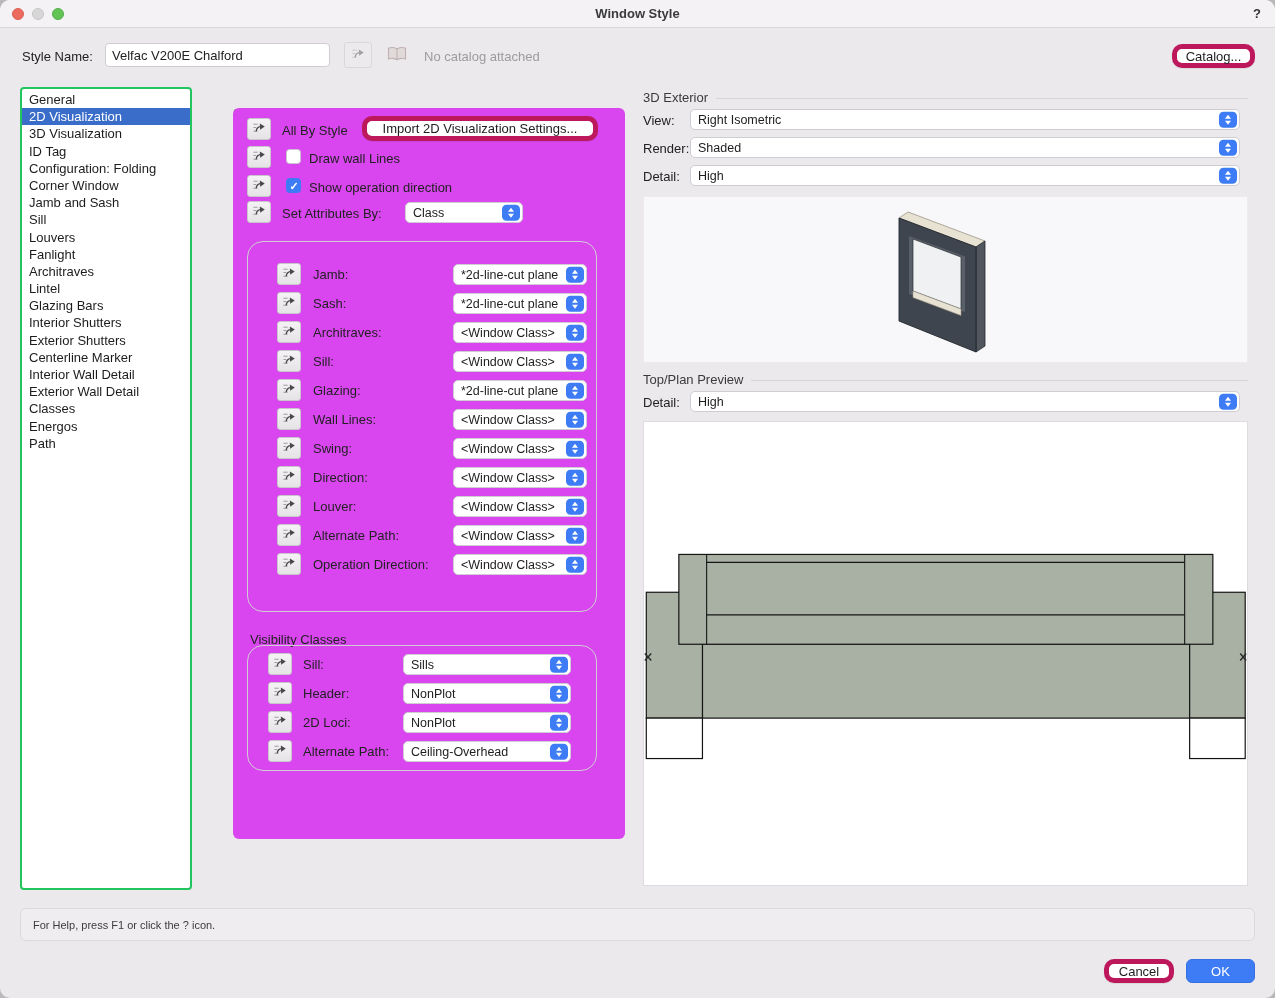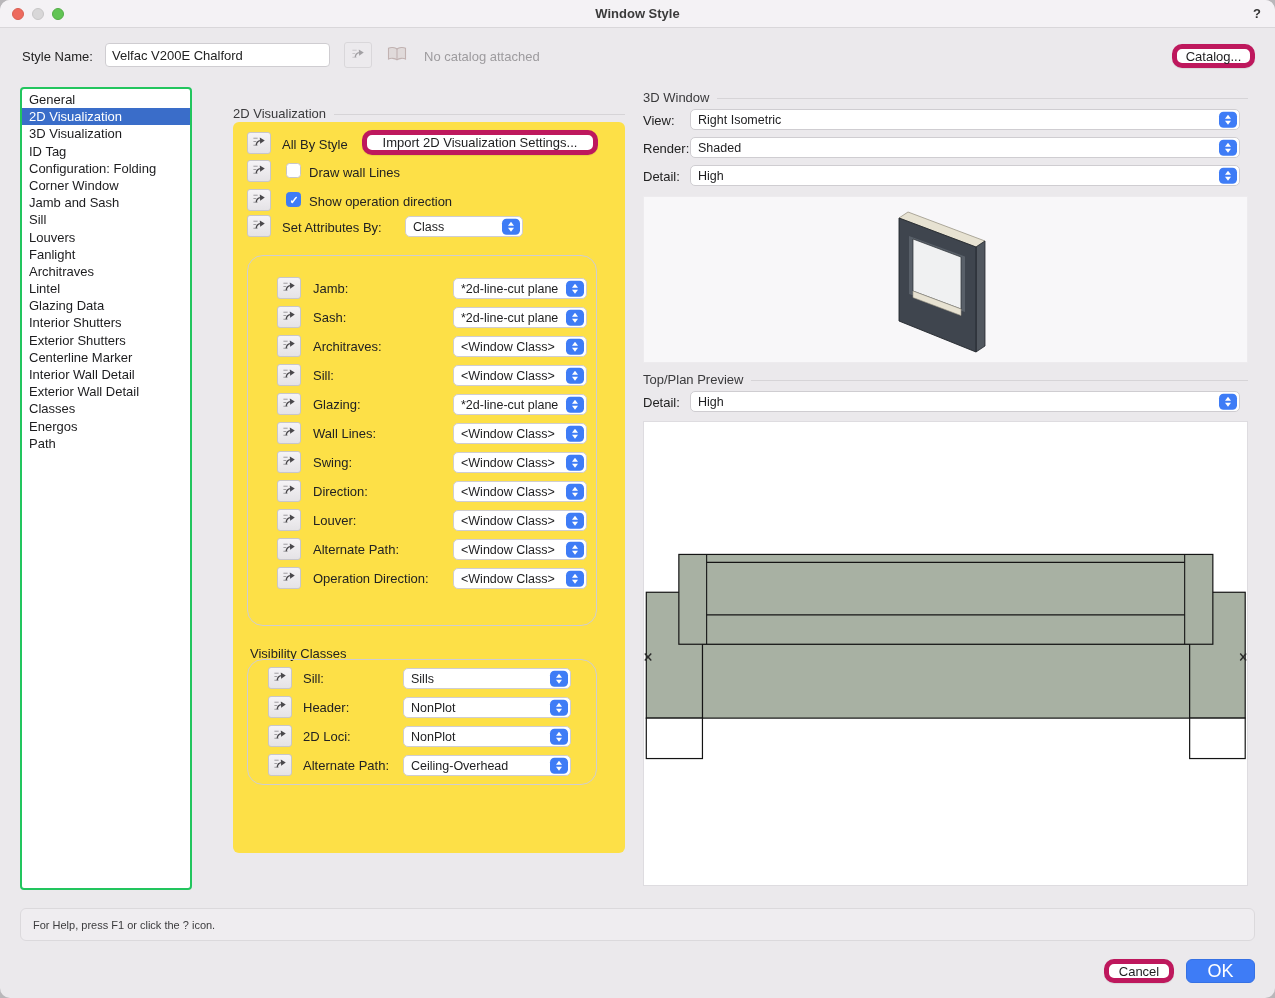--- a/index.html
+++ b/index.html
@@ -27,21 +27,21 @@
   
   .list { position:absolute; left:20px; top:87px; width:172px; height:803px; background:#fff; border:2px solid #22c55e; border-radius:4px; padding-top:2px; overflow:hidden; }
   .list-item { height:17.2px; line-height:17.2px; padding-left:7px; font-size:13px; color:#1c1c1e; white-space:nowrap; }
   .list-item.selected { background:#3a6dc9; color:#fff; }
 
   
   .sechdr { position:absolute; display:flex; align-items:center; gap:8px; color:#3a3a3c; }
   .sechdr .rule { flex:1; border-top:1px solid #d6d4d7; margin-top:2px; }
 
   
-  .mid-panel { position:absolute; left:233px; top:122px; width:392px; height:731px; background:#fde047; border-radius:6px; }
+  .mid-panel { position:absolute; left:233px; top:108px; width:392px; height:731px; background:#d946ef; border-radius:6px; }
   .sbtn { position:absolute; width:24px; height:22px; border:1px solid #c8c6ca; border-radius:3px; background:linear-gradient(#f5f3f6,#e5e3e6); display:flex; align-items:center; justify-content:center; }
   .gbox { position:absolute; border:1px solid #cfcdd1; border-radius:16px; }
   .arow { position:relative; height:29px; }
   .arow .sbtn { top:3px; }
   .arow .rlabel { position:absolute; top:7px; font-size:13px; color:#222; }
 
   
   .dd { position:absolute; height:21px; background:#fff; border:1px solid #cfcdd1; border-radius:5px; display:flex; align-items:center; padding-left:7px; padding-right:22px; overflow:hidden; }
   .dd-value { font-size:12.5px; color:#1d1d1f; white-space:nowrap; }
   .stepper { position:absolute; right:2px; top:50%; transform:translateY(-50%); width:18px; height:16.5px; background:#3e7cf6; border-radius:4.5px; display:flex; flex-direction:column; align-items:center; justify-content:center; gap:2.5px; }
@@ -54,21 +54,21 @@
   .checkbox.checked::after { content:"✓"; position:absolute; left:2.5px; top:0.5px; color:#fff; font-size:11px; font-weight:bold; }
 
   
   .box3d { position:absolute; left:643px; top:196px; width:605px; height:167px; background:#f8f7f9; border:1px solid #edebee; }
   .planbox { position:absolute; left:643px; top:421px; width:605px; height:465px; background:#ffffff; border:1px solid #dedce0; }
 
   
   .helpstrip { position:absolute; left:20px; top:908px; width:1235px; height:33px; background:#efedf0; border:1px solid #dbd9dc; border-radius:6px; display:flex; align-items:center; padding-left:12px; }
   .helptext { font-size:11px; color:#3c3c3e; }
   .cancel-btn { position:absolute; left:1104px; top:959px; width:70px; height:24px; }
-  .ok-btn { position:absolute; left:1186px; top:959px; width:69px; height:24px; background:#3e7cf6; border:1px solid #3671e4; border-radius:6px; color:#fff; font-size:18px; display:flex; align-items:center; justify-content:center; font-family:"Liberation Sans",sans-serif; }
+  .ok-btn { position:absolute; left:1186px; top:959px; width:69px; height:24px; background:#3e7cf6; border:1px solid #3671e4; border-radius:6px; color:#fff; font-size:13px; display:flex; align-items:center; justify-content:center; font-family:"Liberation Sans",sans-serif; }
 </style>
 </head>
 <body>
 
 <div class="dialog">
 
   <div class="titlebar">
     <div class="lights">
       <div class="light red"></div>
       <div class="light gray"></div>
@@ -121,21 +121,21 @@
       <div class="list-item"><span>Sill</span></div>
 
       <div class="list-item"><span>Louvers</span></div>
 
       <div class="list-item"><span>Fanlight</span></div>
 
       <div class="list-item"><span>Architraves</span></div>
 
       <div class="list-item"><span>Lintel</span></div>
 
-      <div class="list-item"><span>Glazing Data</span></div>
+      <div class="list-item"><span>Glazing Bars</span></div>
 
       <div class="list-item"><span>Interior Shutters</span></div>
 
       <div class="list-item"><span>Exterior Shutters</span></div>
 
       <div class="list-item"><span>Centerline Marker</span></div>
 
       <div class="list-item"><span>Interior Wall Detail</span></div>
 
       <div class="list-item"><span>Exterior Wall Detail</span></div>
@@ -500,21 +500,21 @@
           <span class="rlabel" style="left:55px;">Alternate Path:</span>
           <div class="dd" style="left:155px;top:4px;width:168px;">
             <span class="dd-value">Ceiling-Overhead</span>
             <span class="stepper"></span>
           </div>
         </div>
       </div>
   </div>
 
   <div class="sechdr" style="left:643px;top:90px;width:605px;">
-    <span>3D Window</span>
+    <span>3D Exterior</span>
       <span class="rule"></span>
   </div>
   <div class="lbl" style="left:643px;top:113px;">View:</div>
   <div class="dd" style="left:690px;top:109px;width:550px;">
     <span class="dd-value">Right Isometric</span>
     <span class="stepper"></span>
   </div>
   <div class="lbl" style="left:643px;top:141px;">Render:</div>
   <div class="dd" style="left:690px;top:137px;width:550px;">
     <span class="dd-value">Shaded</span>

